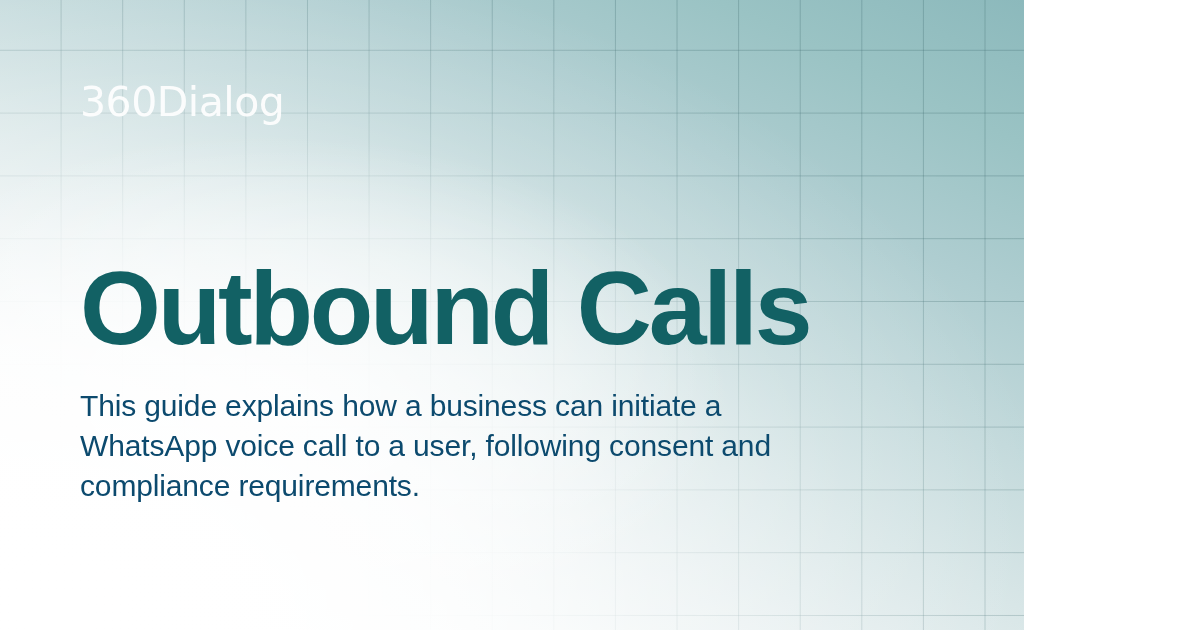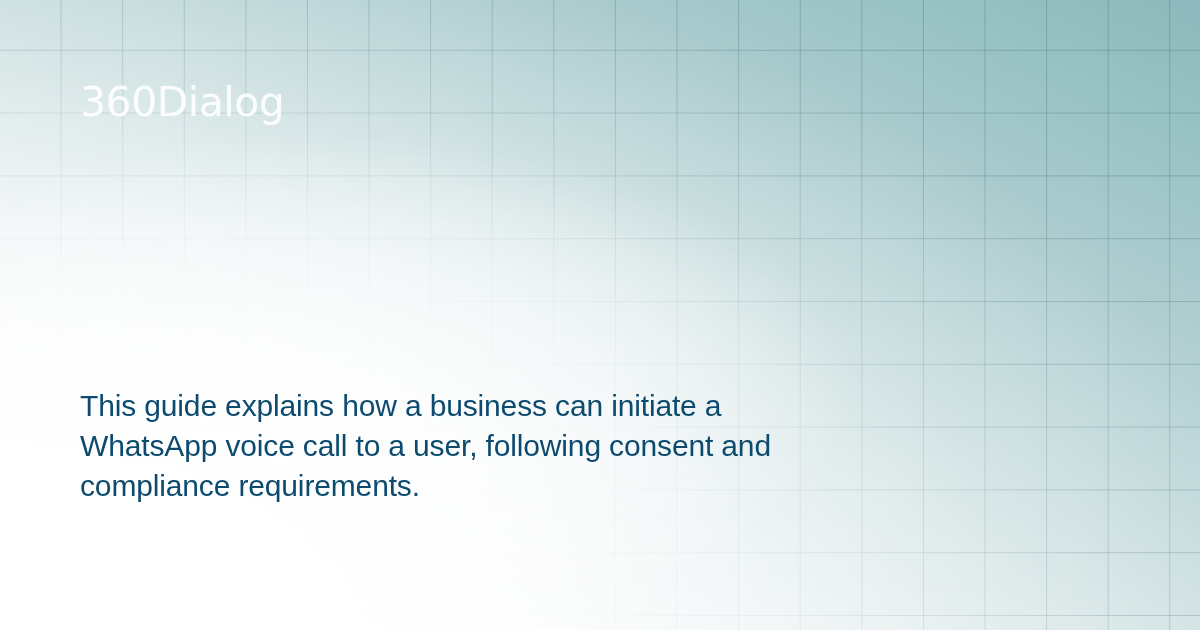--- a/index.html
+++ b/index.html
@@ -8,21 +8,21 @@
     padding: 0;
     background: #ffffff;
   }
   body {
     font-family: "Liberation Sans", sans-serif;
     -webkit-font-smoothing: antialiased;
   }
 
   #banner {
     position: relative;
-    width: 1200px;
+    width: 1024px;
     height: 630px;
     overflow: hidden;
     background: #ffffff;
     text-decoration: underline;
   }
 
   
 
   
   .bg-gradient {
@@ -153,17 +153,18 @@
 
   <div class="bg-gradient"></div>
   <div class="bg-grid"></div>
   <div class="bg-corner-fade"></div>
   <div class="bg-text-bloom"></div>
 
   <div class="content">
 
     <div class="brand-logo">360Dialog</div>
 
+    <h1 class="headline">Outbound Calls</h1>
 
     <p class="subhead">This guide explains how a business can initiate a WhatsApp voice call to a user, following consent and compliance requirements.</p>
 
   </div>
 </div>
 
 </body></html>

